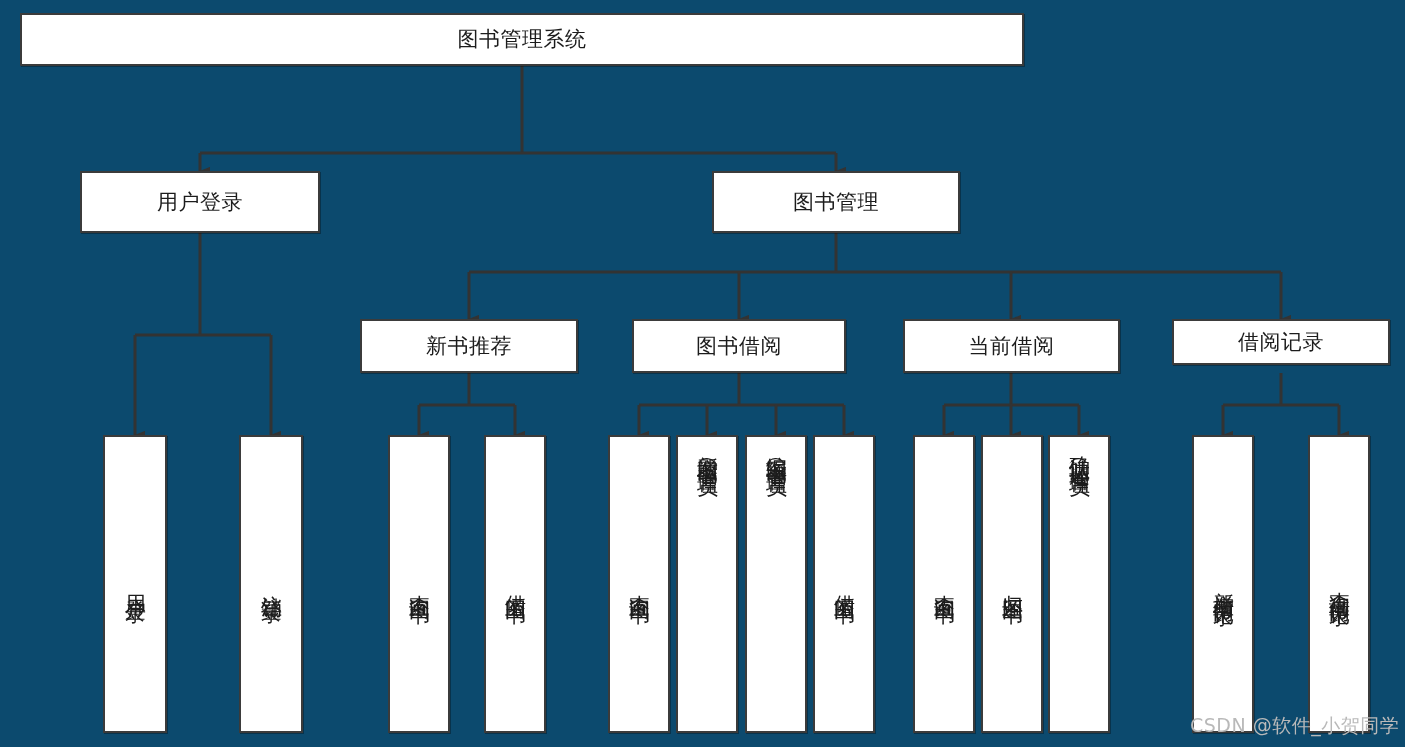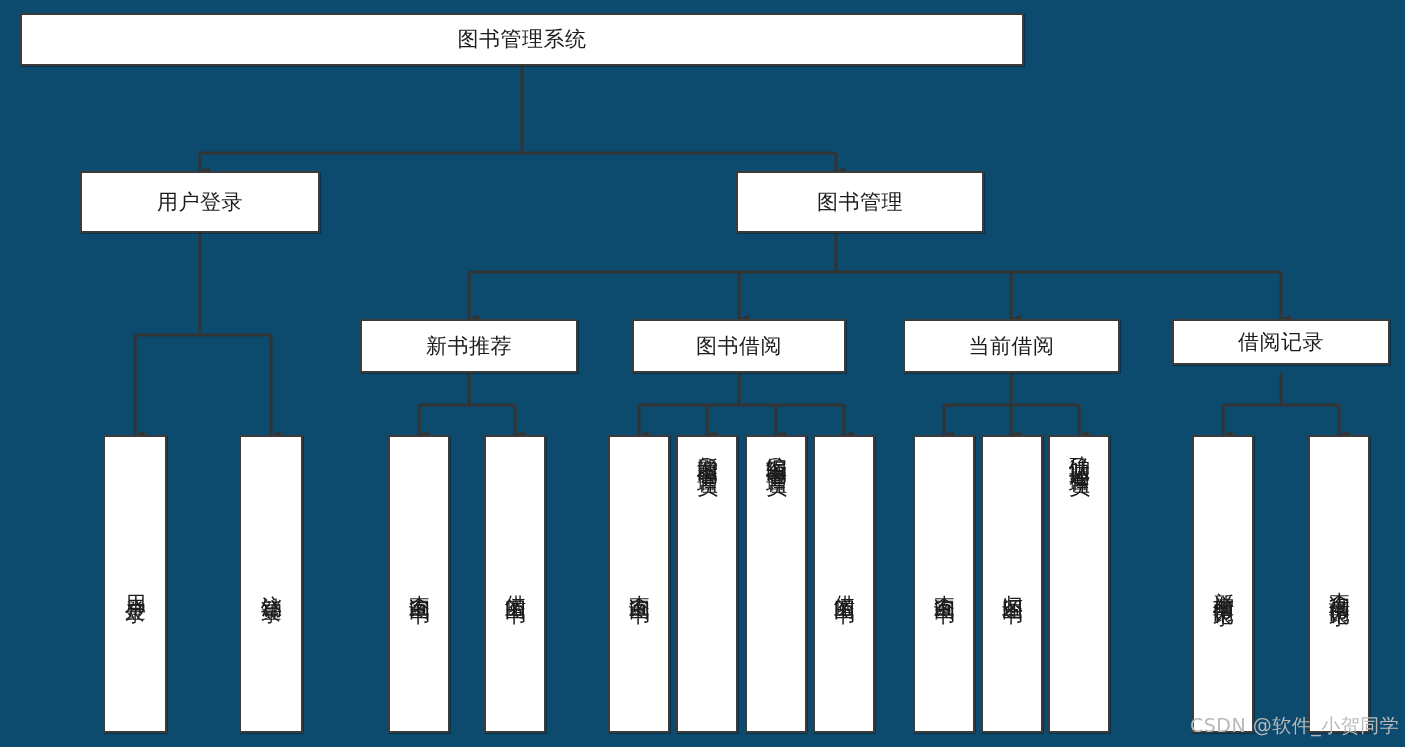--- a/index.html
+++ b/index.html
@@ -129,21 +129,21 @@
   </svg>
 
   <div class="node" style="left:20px; top:13px; width:1004px; height:53px;">
     <span class="node-label">图书管理系统</span>
   </div>
 
   <div class="node" style="left:80px; top:171px; width:240px; height:62px;">
     <span class="node-label">用户登录</span>
   </div>
 
-  <div class="node" style="left:712px; top:171px; width:248px; height:62px;margin-left:24px;">
+  <div class="node" style="left:712px; top:171px; width:248px; height:62px;">
     <span class="node-label">图书管理</span>
   </div>
 
   <div class="node" style="left:360px; top:319px; width:218px; height:54px;">
     <span class="node-label">新书推荐</span>
   </div>
 
   <div class="node" style="left:632px; top:319px; width:214px; height:54px;">
     <span class="node-label">图书借阅</span>
   </div>

